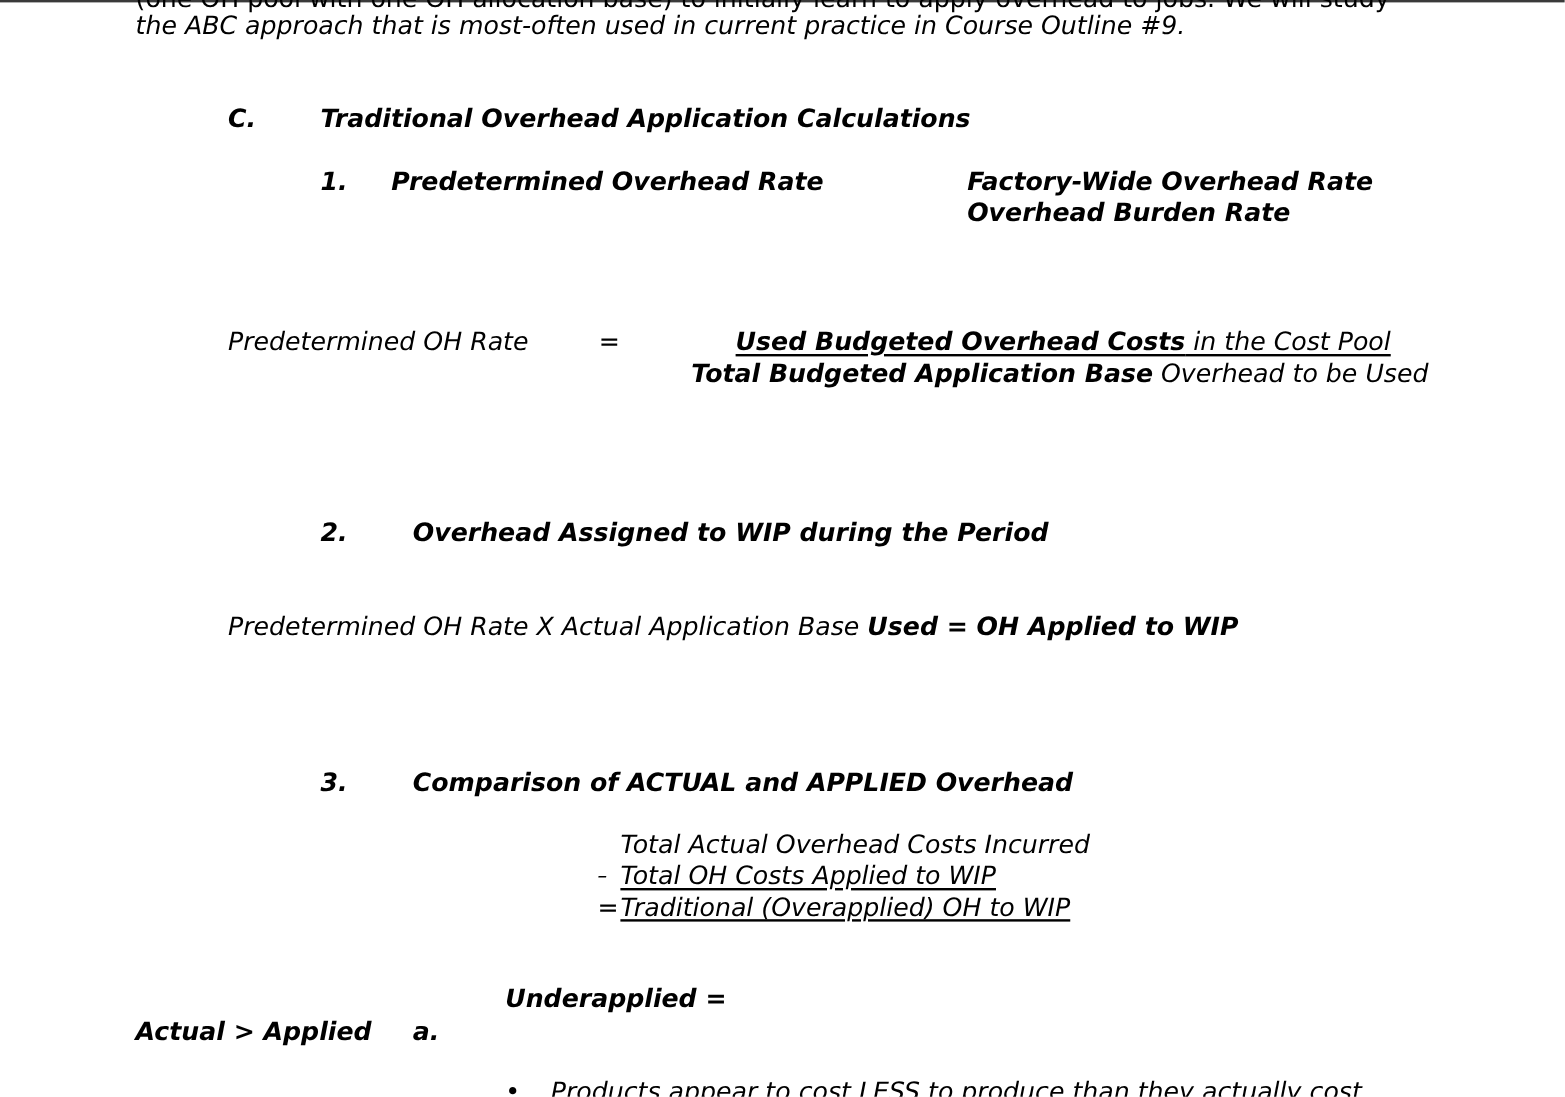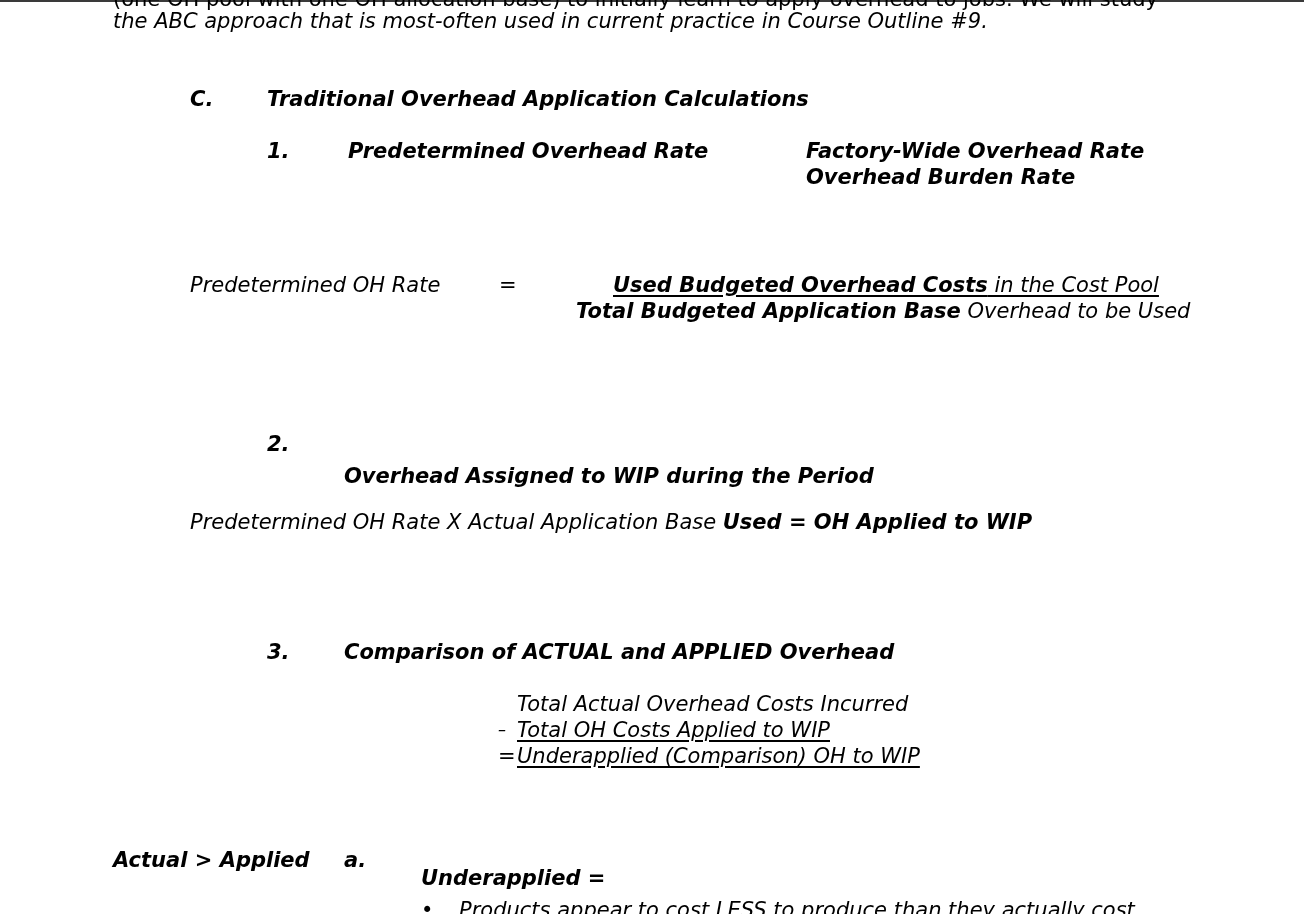--- a/index.html
+++ b/index.html
@@ -17,41 +17,41 @@
 <div class="topbar"></div>
 
 <div class="clip">(one OH pool with one OH allocation base) to initially learn to apply overhead to jobs.  We will study</div>
 
 <div class="t" style="left:113px; top:8px;">the ABC approach that is most-often used in current practice in Course Outline #9.</div>
 
 <div class="t b" style="left:190px; top:86px;">C.</div>
 <div class="t b" style="left:267px; top:86px;text-align:right;">Traditional Overhead Application Calculations</div>
 
 <div class="t b" style="left:267px; top:138px;">1.</div>
-<div class="t b" style="left:348px; top:138px;">Predetermined Overhead Rate</div>
+<div class="t b" style="left:326px; top:138px;">Predetermined Overhead Rate</div>
 <div class="t b" style="left:806px; top:138px;">Factory-Wide Overhead Rate</div>
 <div class="t b" style="left:806px; top:164px;">Overhead Burden Rate</div>
 
 <div class="t" style="left:190px; top:272px;">Predetermined OH Rate</div>
 <div class="t" style="left:499px; top:272px;">=</div>
 <div class="t u" style="left:613px; top:272px;"><span class="b">Used Budgeted Overhead Costs</span><span> in the Cost Pool</span></div>
 <div class="t" style="left:576px; top:298px;"><span class="b">Total Budgeted Application Base</span><span> Overhead to be Used</span></div>
 
 <div class="t b" style="left:267px; top:431px;">2.</div>
-<div class="t b" style="left:344px; top:431px;margin-top:32px;">Overhead Assigned to WIP during the Period</div>
+<div class="t b" style="left:344px; top:431px;">Overhead Assigned to WIP during the Period</div>
 
 <div class="t" style="left:190px; top:509px;"><span>Predetermined OH Rate X Actual Application Base </span><span class="b">Used = OH Applied to WIP</span></div>
 
 <div class="t b" style="left:267px; top:639px;">3.</div>
 <div class="t b" style="left:344px; top:639px;">Comparison of ACTUAL and APPLIED Overhead</div>
 
 <div class="t" style="left:517px; top:691px;">Total Actual Overhead Costs Incurred</div>
 <div class="t" style="left:498px; top:717px; font-size:16px;">–</div>
 <div class="t u" style="left:517px; top:717px;">Total OH Costs Applied to WIP</div>
 <div class="t" style="left:498px; top:743px;">=</div>
-<div class="t u" style="left:517px; top:743px;">Underapplied (Comparison) OH to WIP</div>
+<div class="t u" style="left:517px; top:743px;">Traditional (Overapplied) OH to WIP</div>
 
 <div class="t b" style="left:113px; top:847px;">Actual &gt; Applied</div>
 <div class="t b" style="left:344px; top:847px;">a.</div>
-<div class="t b" style="left:421px; top:865px;">Underapplied =</div>
+<div class="t b" style="left:421px; top:819px;">Underapplied =</div>
 
 <div class="t" style="left:421px; top:897px;">•</div>
 <div class="t" style="left:459px; top:897px;">Products appear to cost LESS to produce than they actually cost</div>
 
 </body></html>

